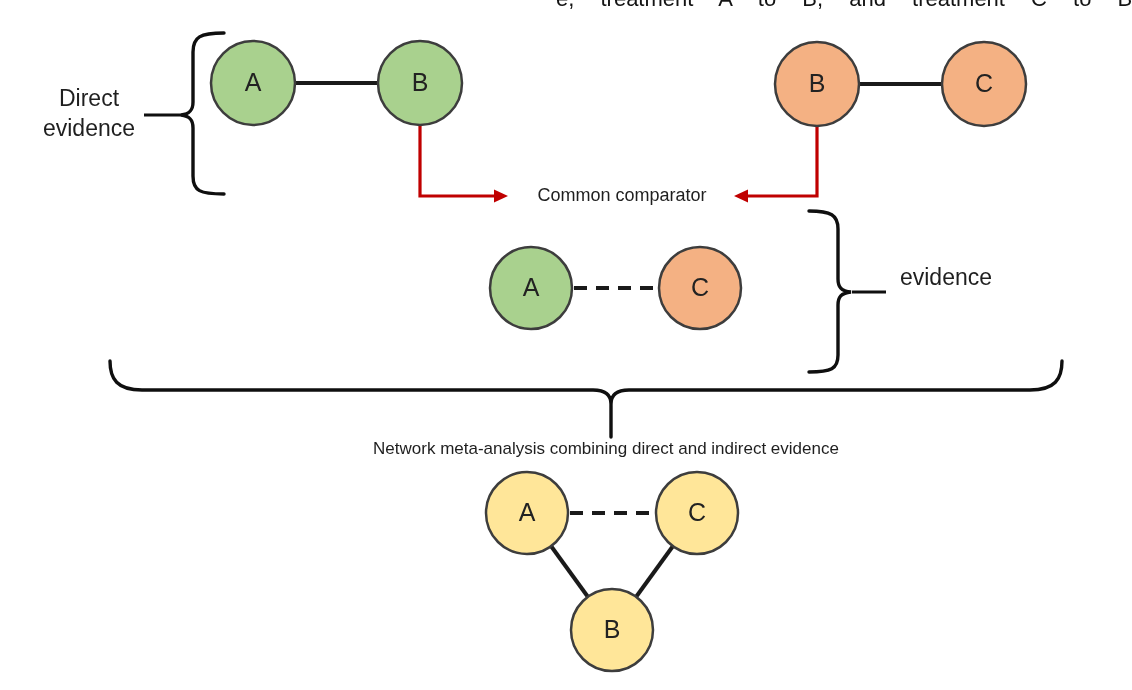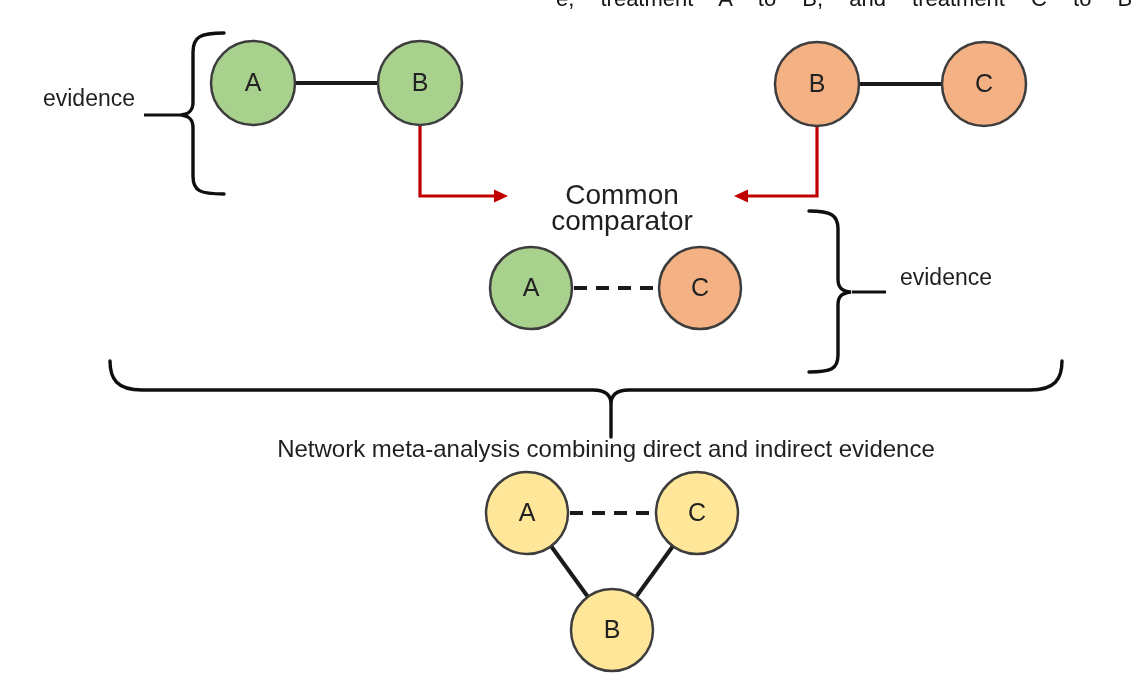--- a/index.html
+++ b/index.html
@@ -21,25 +21,25 @@
     color: #141414;
   }
   .label-two-line {
     width: 130px; text-align: center;
     font-size: 23px; line-height: 30px;
   }
   .label-direct { left: 24px; top: 83px; }
   .label-indirect { left: 881px; top: 262px; }
   .label-common {
     left: 509px; top: 182px; width: 226px;
-    text-align: center; font-size: 28px; line-height: 26px;
+    text-align: center; font-size: 18px; line-height: 26px;
   }
   .label-network {
     left: 270px; top: 436px; width: 672px;
-    text-align: center; font-size: 24px; line-height: 26px;
+    text-align: center; font-size: 17px; line-height: 26px;
   }
   .node-letter {
     position: absolute;
     transform: translate(-50%, -52%);
     font-size: 25px; line-height: 25px; color: #222222;
   }
 </style>
 </head>
 <body>
 
@@ -74,20 +74,21 @@
     <circle cx="531" cy="288" r="41" fill="#a9d18e" stroke="#3d3d3d" stroke-width="2.5"></circle>
     <circle cx="700" cy="288" r="41" fill="#f4b183" stroke="#3d3d3d" stroke-width="2.5"></circle>
     <circle cx="527" cy="513" r="41" fill="#ffe699" stroke="#3d3d3d" stroke-width="2.5"></circle>
     <circle cx="697" cy="513" r="41" fill="#ffe699" stroke="#3d3d3d" stroke-width="2.5"></circle>
     <circle cx="612" cy="630" r="41" fill="#ffe699" stroke="#3d3d3d" stroke-width="2.5"></circle>
   </svg>
 
   <div class="txt clipped-top">e, treatment A to B, and treatment C to B,</div>
 
   <div class="txt label-two-line label-direct">
+    <div>Direct</div>
     <div>evidence</div>
   </div>
 
   <div class="txt label-two-line label-indirect">
     <div>evidence</div>
   </div>
 
   <div class="txt label-common">Common comparator</div>
 
   <div class="txt label-network">Network meta-analysis combining direct and indirect evidence</div>

